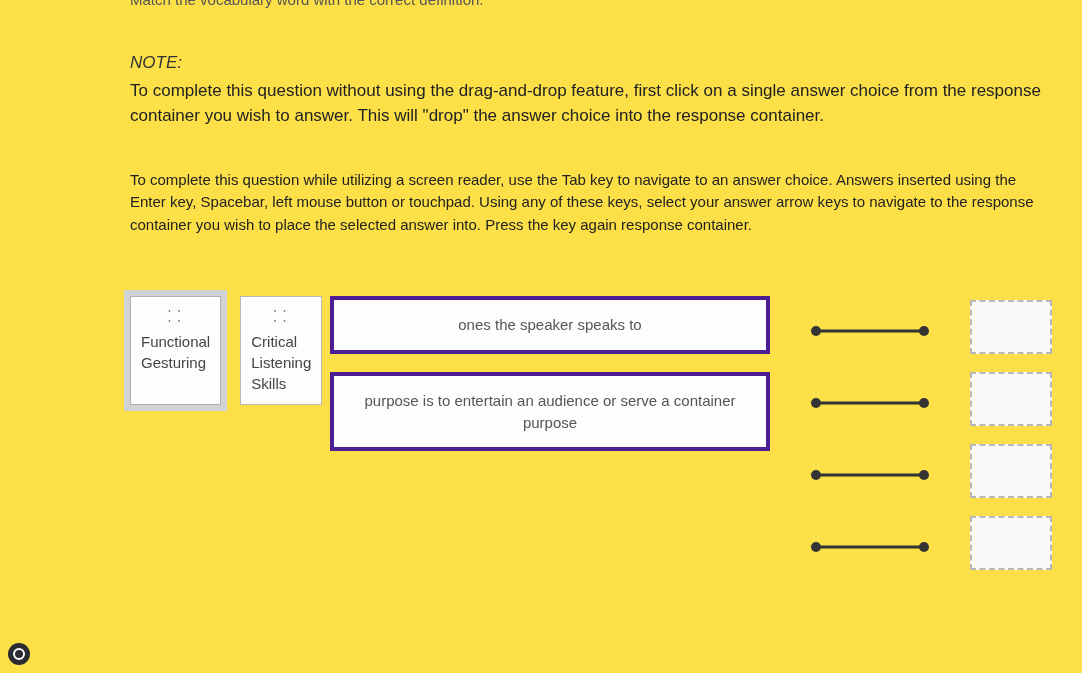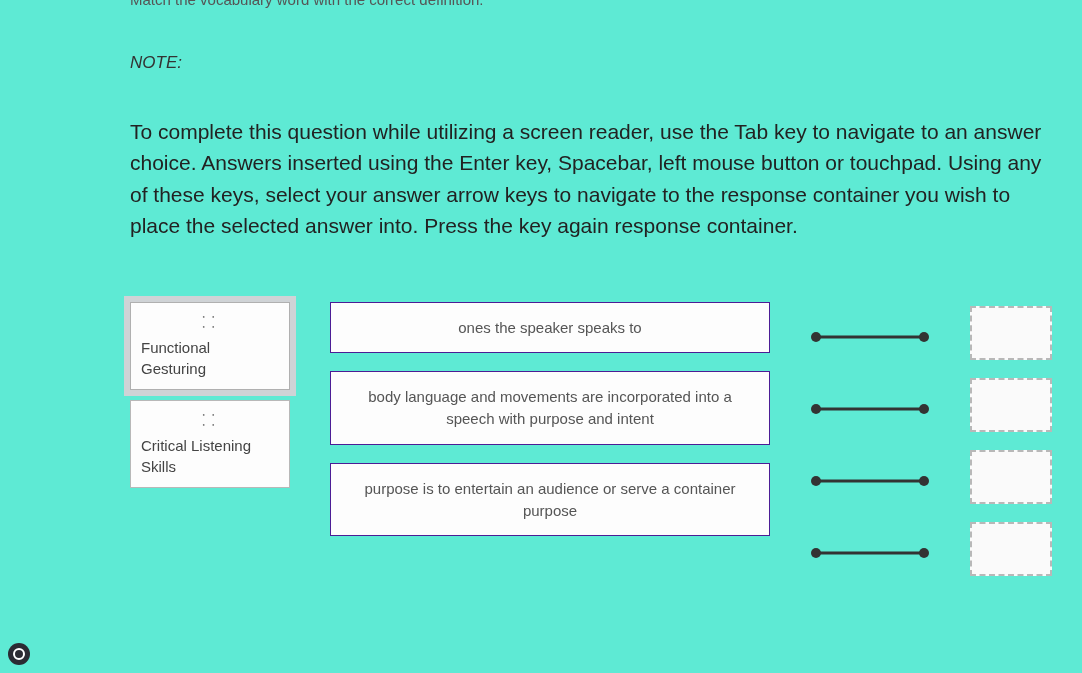--- a/index.html
+++ b/index.html
@@ -6,21 +6,21 @@
   body {
     font-family: Arial, Helvetica, sans-serif;
     background: #f5f5f5;
     width: 1082px;
     height: 673px;
     overflow: hidden;
     color: #333;
     position: relative;
   }
   .page {
-    background: #5eead4;
+    background: #fde047;
     padding: 0 30px 30px 30px;
     height: 100%;
   }
   .top-cut {
     font-family: Arial, sans-serif;
     color: #555;
     font-size: 15px;
     line-height: 20px;
     padding: 0 0 20px 100px;
     height: 20px;
@@ -36,35 +36,35 @@
   }
   .note-label {
     font-style: italic;
     font-weight: 500;
     font-size: 17px;
     color: #333;
   }
   .note-text { margin-top: 2px; }
   .sr-block {
     padding: 30px 0 10px 100px;
-    font-size: 21px;
+    font-size: 15px;
     line-height: 1.5;
     color: #222;
   }
   .activity {
     display: flex;
     padding: 50px 0 0 100px;
     gap: 40px;
     align-items: flex-start;
   }
   .choices-col {
     width: 160px;
     display: flex;
-    flex-direction: column;
-    gap: 10px;
+    flex-direction: row;
+    gap: 19px;
   }
   .choice {
     border: 1px solid #b8b8b8;
     background: #fdfdfd;
     padding: 8px 10px 10px 10px;
     font-size: 15px;
     color: #444;
     line-height: 1.4;
     cursor: grab;
     position: relative;
@@ -89,21 +89,21 @@
     font-size: 4px;
     letter-spacing: 3px;
   }
   .defs-col {
     flex: 0 0 440px;
     display: flex;
     flex-direction: column;
     gap: 18px;
   }
   .def {
-    border: 1px solid #4c1d95;
+    border: 4px solid #4c1d95;
     background: #fdfdfd;
     padding: 14px 18px;
     font-size: 15px;
     color: #555;
     text-align: center;
     line-height: 1.45;
   }
   .links-col {
     flex: 0 0 120px;
     display: flex;
@@ -152,40 +152,40 @@
 </style>
 </head>
 <body>
 
 <div class="page">
 
   <div class="top-cut">Match the vocabulary word with the correct definition.</div>
 
   <div class="note-block">
     <div class="note-label">NOTE:</div>
+    <div class="note-text">To complete this question without using the drag-and-drop feature, first click on a single answer choice from the response container you wish to answer. This will "drop" the answer choice into the response container.</div>
   </div>
 
   <div class="sr-block">To complete this question while utilizing a screen reader, use the Tab key to navigate to an answer choice. Answers inserted using the Enter key, Spacebar, left mouse button or touchpad. Using any of these keys, select your answer arrow keys to navigate to the response container you wish to place the selected answer into. Press the key again response container.</div>
 
   <div class="activity">
 
     <div class="choices-col">
       <div class="choice active">
         <span class="grip"></span>
         <span>Functional Gesturing</span>
       </div>
       <div class="choice">
         <span class="grip"></span>
         <span>Critical Listening Skills</span>
       </div>
     </div>
 
     <div class="defs-col">
       <div class="def">ones the speaker speaks to</div>
-      <div class="def">body language and movements are incorporated into a speech with purpose and intent</div>
       <div class="def">purpose is to entertain an audience or serve a container purpose</div>
     </div>
 
     <div class="links-col">
       <div class="link-line">
         <svg viewBox="0 0 120 14">
             <line x1="6" y1="7" x2="114" y2="7" stroke="#333" stroke-width="3"></line>
             <circle cx="6" cy="7" r="5" fill="#333"></circle>
             <circle cx="114" cy="7" r="5" fill="#333"></circle>
           </svg>

